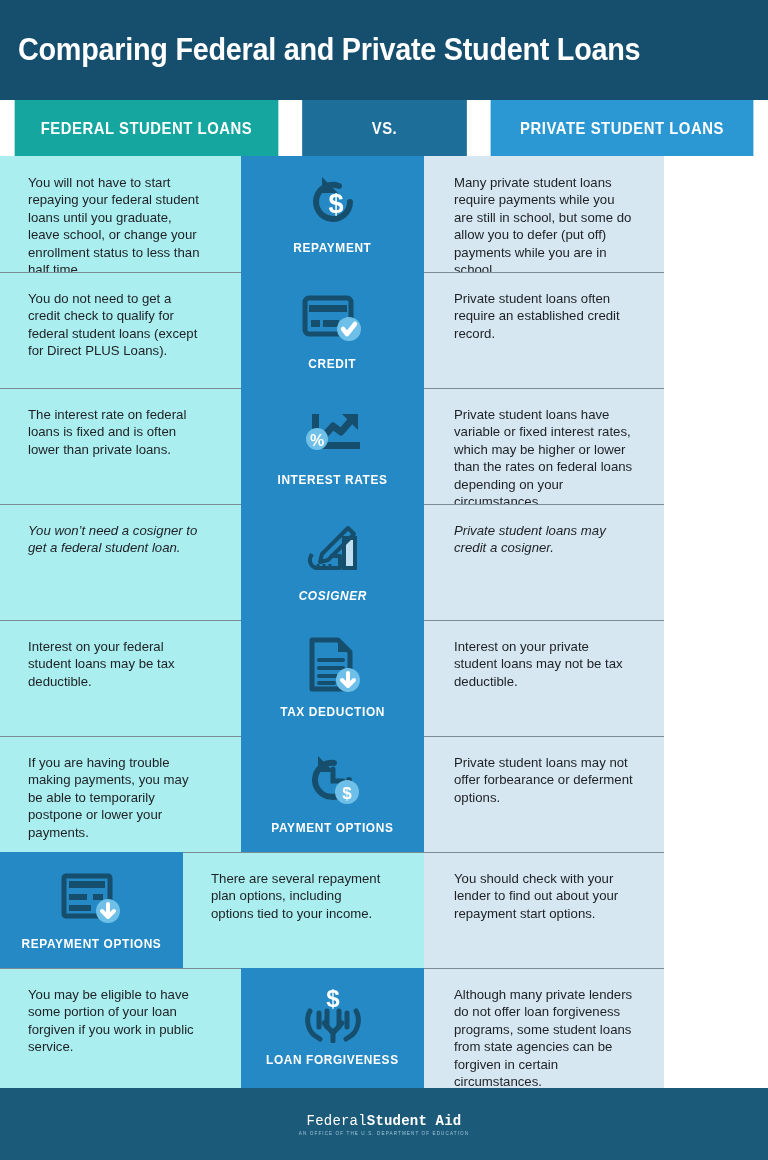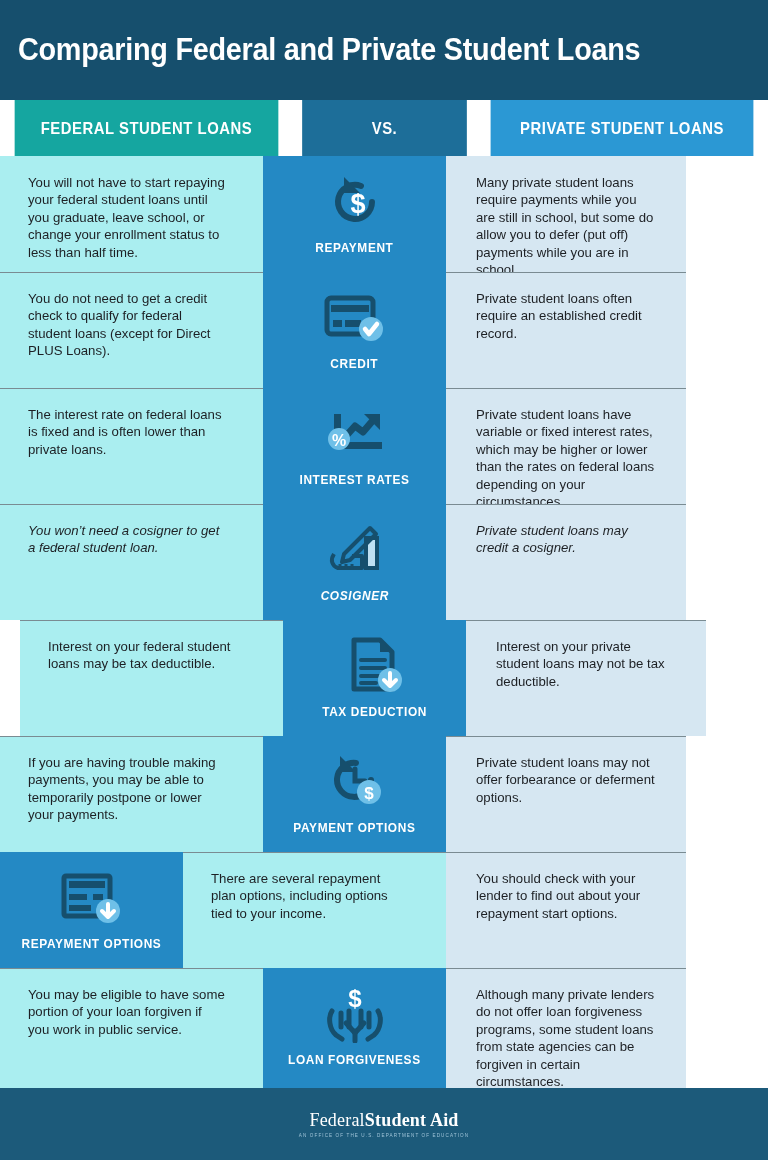--- a/index.html
+++ b/index.html
@@ -58,21 +58,21 @@
   
   .rows { display: flex; flex-direction: column; }
   .row {
     display: flex;
     position: relative;
   }
   .cell {
     position: relative;
   }
   .cell-left {
-    width: 263px;
+    width: 241px;
     background: #aaeef0;
     padding: 18px 38px 14px 28px;
   }
   .cell-mid {
     width: 183px;
     background: #2489c4;
     display: flex;
     flex-direction: column;
     align-items: center;
     justify-content: flex-start;
@@ -121,23 +121,23 @@
   .footer {
     height: 72px;
     background: #1c5a7a;
     display: flex;
     flex-direction: column;
     align-items: center;
     justify-content: center;
   }
   .logo-main {
     color: #ffffff;
-    font-size: 18px;
+    font-size: 14px;
     letter-spacing: 0.2px;
-    font-family: Liberation Serif, serif;
+    font-family: Liberation Mono, monospace;
   }
   .logo-main .lt { font-weight: 300; }
   .logo-main .bd { font-weight: bold; }
   .logo-sub {
     margin-top: 2px;
     color: #9fc4d8;
     font-size: 4.6px;
     letter-spacing: 1.1px;
     text-transform: uppercase;
     font-family: "Liberation Sans", sans-serif;
@@ -233,21 +233,21 @@
       <path d="M10 32 C6 38 8 44 14 46 L38 46 L38 34 L28 34" fill="none" stroke="#164f6d" stroke-width="4" stroke-linejoin="round"></path>
       <path d="M16 42 L16 47 M22 42 L22 47 M28 42 L28 47" stroke="#164f6d" stroke-width="3"></path>
     </svg>
           </div>
           <div class="icon-label">COSIGNER</div>
         </div>
         <div class="cell cell-right">
           <p>Private student loans may credit a cosigner.</p>
         </div>
       </div>
-      <div class="row" style="height: 116px; padding-left: 20px;">
+      <div class="row" style="height: 116px;">
         <div class="cell cell-left">
           <p>Interest on your federal student loans may be tax deductible.</p>
         </div>
         <div class="cell cell-mid">
           <div class="icon-wrap">
             <svg width="58" height="58" viewBox="0 0 58 58">
       <path d="M8 3 L34 3 L46 15 L46 52 L8 52 Z" fill="none" stroke="#164f6d" stroke-width="5" stroke-linejoin="round"></path>
       <path d="M34 3 L34 15 L46 15" fill="#164f6d"></path>
       <path d="M15 23 H39 M15 31 H39 M15 39 H39 M15 46 H30" stroke="#164f6d" stroke-width="4" stroke-linecap="round"></path>
       <circle cx="44" cy="43" r="12" fill="#6fc0e8"></circle>

